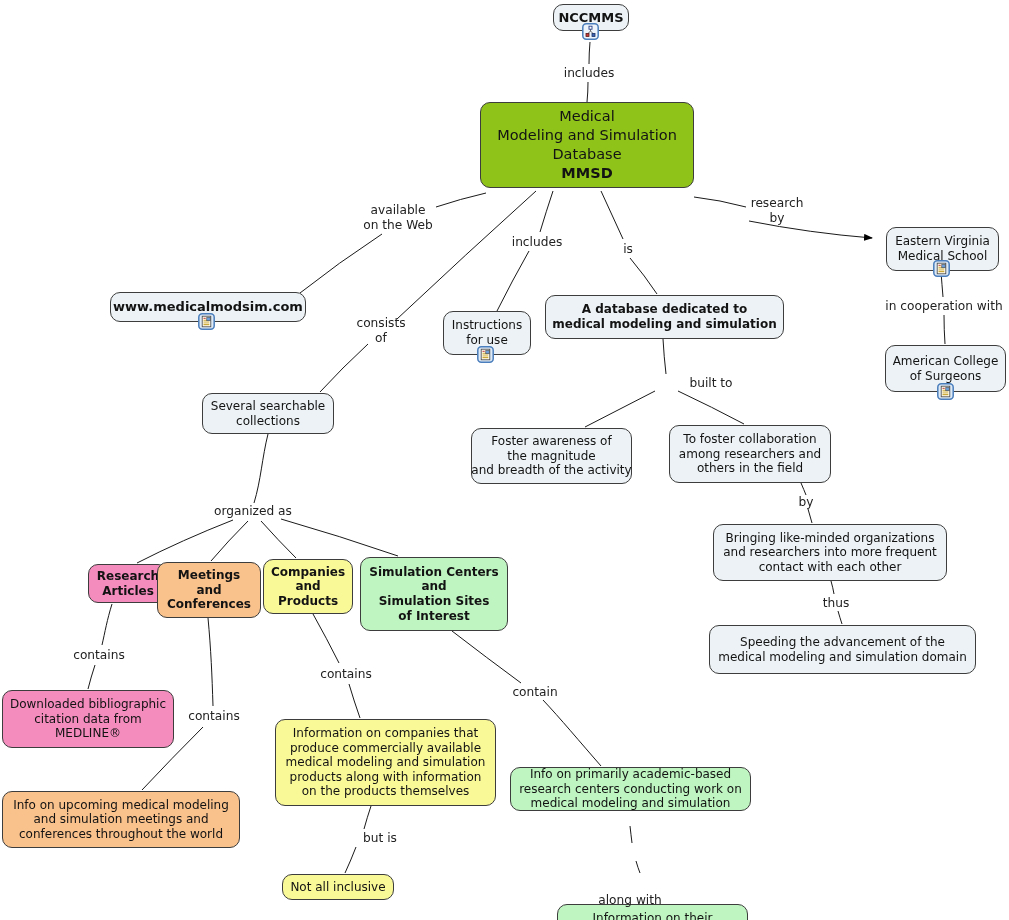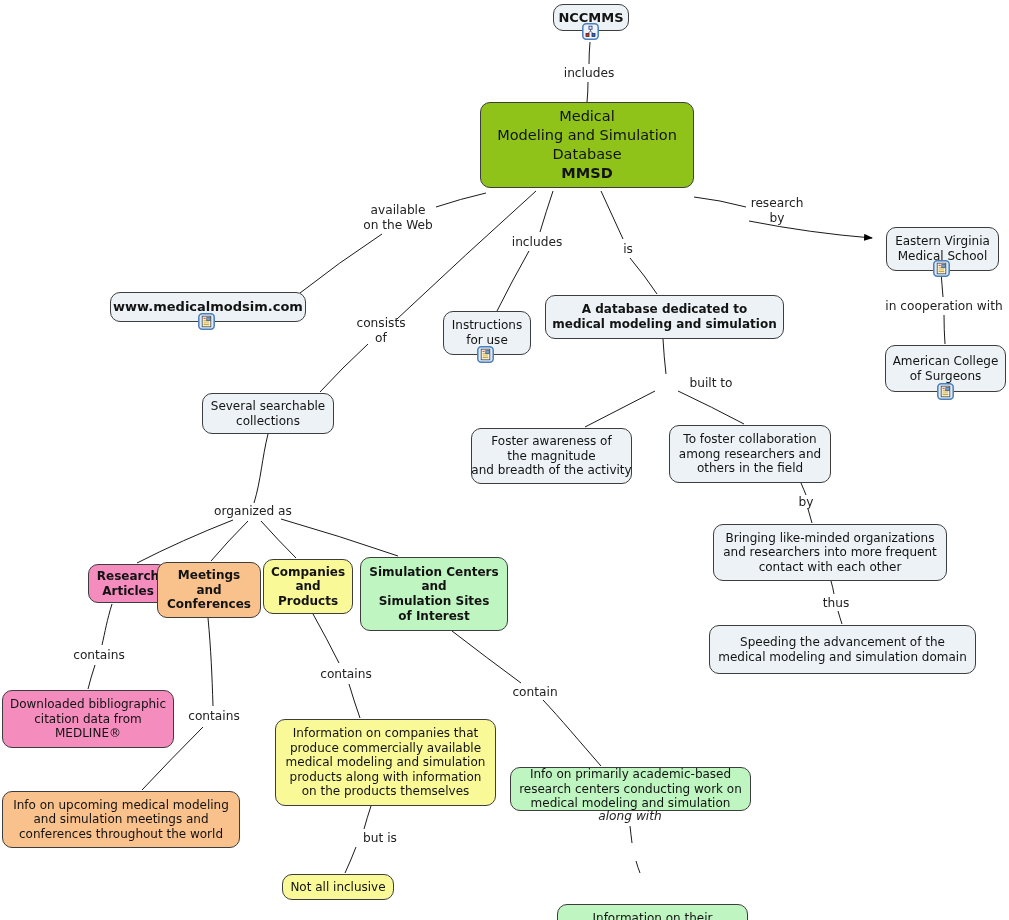--- a/index.html
+++ b/index.html
@@ -196,21 +196,21 @@
 of</div>
   <div class="link-label" style="left:703px;top:383px;margin-left:8px;">built to</div>
   <div class="link-label" style="left:806px;top:502px;">by</div>
   <div class="link-label" style="left:253px;top:511px;">organized as</div>
   <div class="link-label" style="left:836px;top:603px;">thus</div>
   <div class="link-label" style="left:99px;top:655px;">contains</div>
   <div class="link-label" style="left:214px;top:716px;">contains</div>
   <div class="link-label" style="left:346px;top:674px;">contains</div>
   <div class="link-label" style="left:535px;top:692px;">contain</div>
   <div class="link-label" style="left:380px;top:838px;">but is</div>
-  <div class="link-label" style="left:630px;top:816px;font-style:italic;">along with</div>
+  <div class="link-label" style="left:630px;top:900px;">along with</div>
 
   <div class="res-icon" style="left:582px;top:23px;">
     <svg width="17" height="17" viewBox="0 0 17 17">
       <rect x="0.8" y="0.8" width="15.4" height="15.4" rx="3.5" fill="#eef4fb" stroke="#4a7ebc" stroke-width="1.5"></rect>
       <path d="M8.5,6 L8.5,8 M5.5,11 L8.5,8 L11.5,11" stroke="#555" stroke-width="0.9" fill="none"></path>
       <rect x="7" y="3.2" width="3" height="3" fill="#fff" stroke="#27408b" stroke-width="0.9"></rect>
       <rect x="4" y="10.5" width="3" height="3" fill="#c23b3b" stroke="#5c1a1a" stroke-width="0.8"></rect>
       <rect x="10" y="10.5" width="3" height="3" fill="#3a62b0" stroke="#1c3566" stroke-width="0.8"></rect>
     </svg>
   </div>

